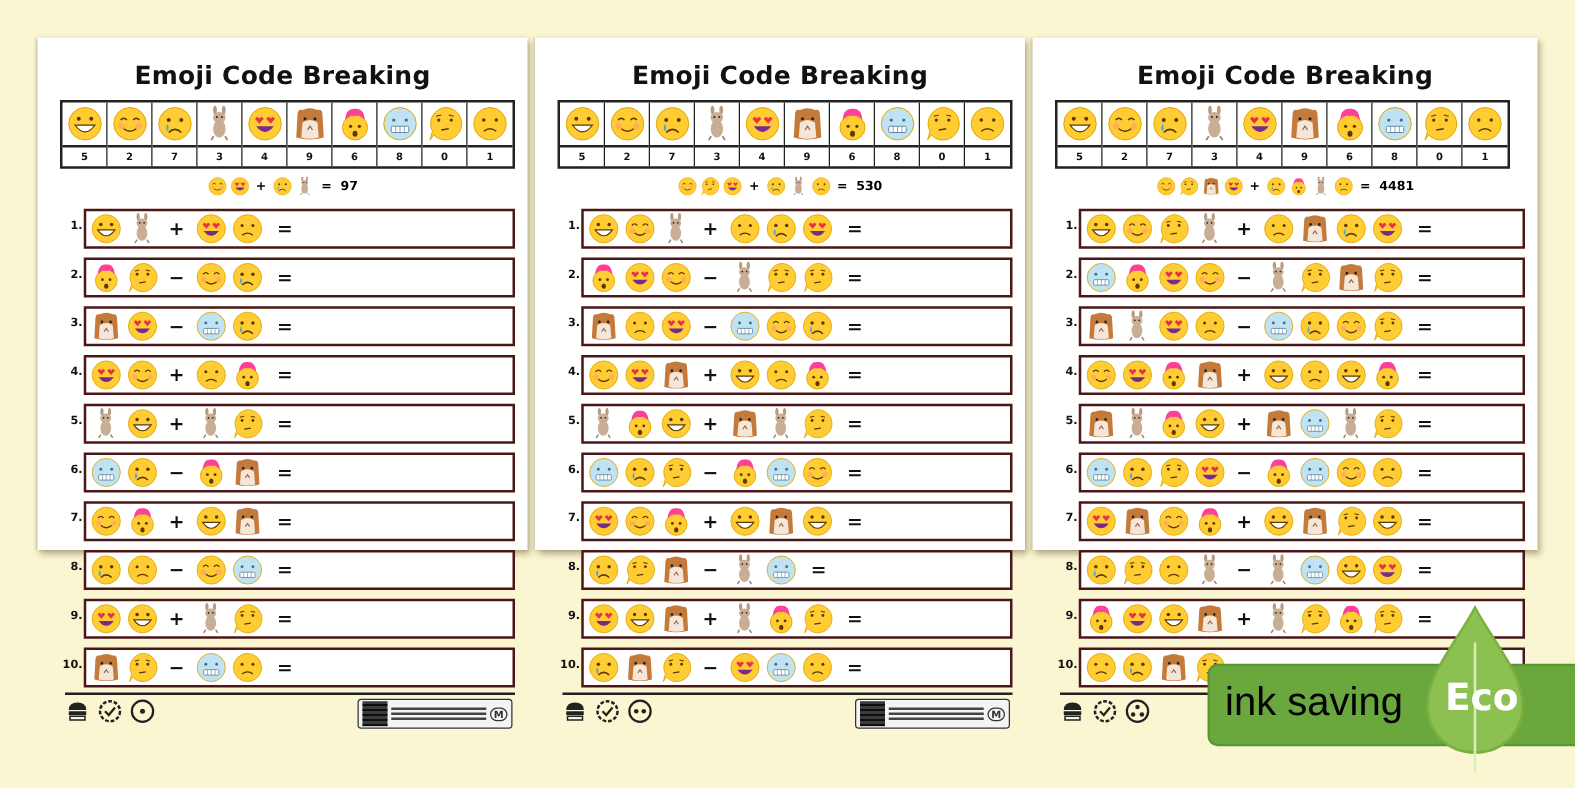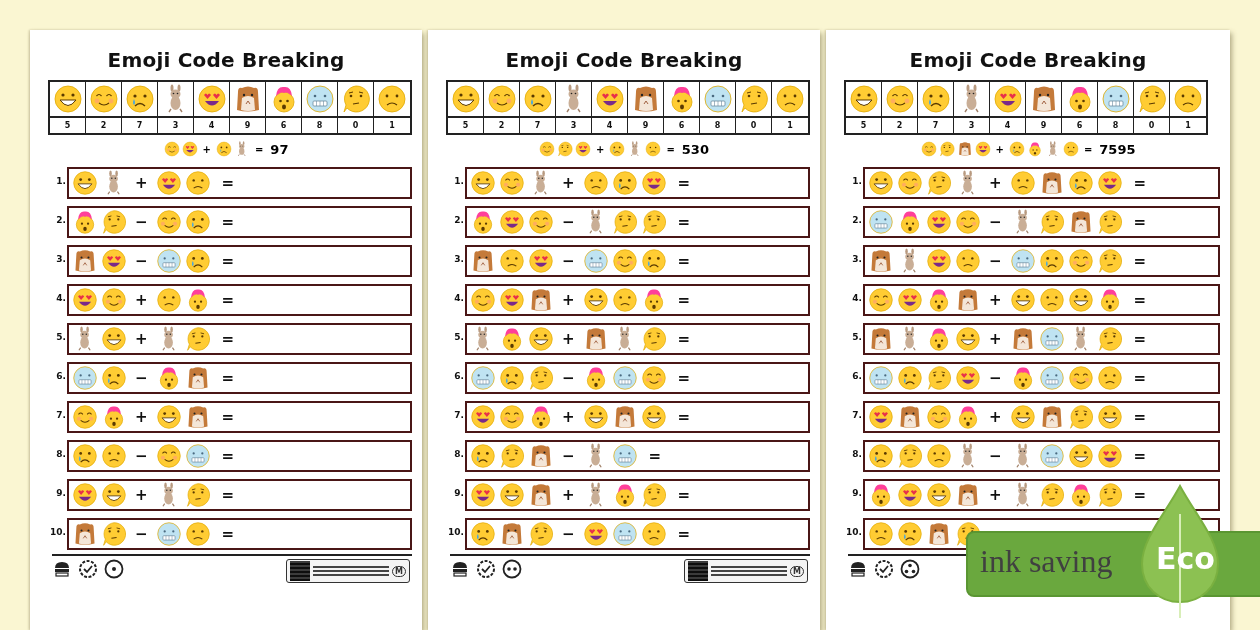--- a/index.html
+++ b/index.html
@@ -1,40 +1,40 @@
 <!DOCTYPE html>
 <html><head>
 <meta charset="utf-8">
 <style>
   * { box-sizing: border-box; margin: 0; padding: 0; }
   html, body { width: 1260px; height: 630px; overflow: hidden; }
   body { background: #faf6d2; font-family: "DejaVu Sans", sans-serif; position: relative; }
   .page {
-    position: absolute; top: 30px; width: 392px; height: 600px;
+    position: absolute; top: 30px; width: 392px; height: 410px;
     background: #ffffff;
     box-shadow: 2px 3px 5px rgba(90,80,40,0.45), -1px 0 2px rgba(90,80,40,0.25);
   }
   .page .title {
     position: absolute; top: 18px; left: 0; width: 100%; text-align: center;
     font-weight: bold; font-size: 20px; color: #111; letter-spacing: 0.2px;
   }
   .key {
     position: absolute; top: 50px; left: 18px; width: 364px;
     border: 2px solid #222; display: grid; grid-template-columns: repeat(10, 1fr);
   }
   .key .cell { border-right: 1.5px solid #222; display: flex; flex-direction: column; }
   .key .cell:last-child { border-right: none; }
   .key .emo { height: 36px; display: flex; align-items: center; justify-content: center; border-bottom: 2px solid #222; }
   .key .num { height: 15px; font-size: 8px; font-weight: bold; text-align: center; line-height: 15px; color: #111; }
   .example {
     position: absolute; top: 111px; left: 0; width: 100%;
     display: flex; justify-content: center; align-items: center; gap: 2px;
   }
   .example .op { font-size: 10px; font-weight: bold; margin: 0 3px; }
-  .example .ans { font-size: 13px; font-weight: bold; margin-left: 2px; }
+  .example .ans { font-size: 10px; font-weight: bold; margin-left: 2px; }
   .rows { position: absolute; top: 137px; left: 0; width: 100%; }
   .row { position: absolute; left: 0; width: 100%; height: 32px; }
   .row .lbl {
     position: absolute; left: 8px; width: 28px; top: 9px; text-align: right;
     font-size: 9px; font-weight: bold; color: #111;
   }
   .row .box {
     position: absolute; left: 37px; right: 10px; top: 0; height: 32px;
     border: 2px solid #4a1616; display: flex; align-items: center; padding-left: 3px; gap: 3px;
     background: #fff;
@@ -58,21 +58,21 @@
   
   .e { display: inline-block; width: 26px; height: 26px; flex: 0 0 auto; position: relative; }
   .key .e { width: 30px; height: 30px; }
   .example .e { width: 16px; height: 16px; }
   
   .eco {
     position: absolute; left: 966px; top: 531px; width: 300px; height: 66px;
     background: #6aa83e; border-radius: 8px 0 0 8px; border: 2px solid #5a9632;
   }
   .eco-text {
-    position: absolute; left: 12px; top: 10px; font-size: 32px; color: #404040; font-family: Liberation Serif, serif;
+    position: absolute; left: 12px; top: 10px; font-size: 32px; color: #000000; font-family: Liberation Sans, sans-serif;
   }
   .eco-leaf { position: absolute; left: 1140px; top: 484px; width: 80px; height: 136px; }
   .eco-label { position: absolute; left: 1156px; top: 541px; font-size: 30px; color: #fff; font-weight: bold; }
 </style>
 </head>
 <body>
 
 <div id="pages">
     <div class="page" style="left: 30px;">
       <div class="title">Emoji Code Breaking</div>
@@ -1525,21 +1525,21 @@
             <circle cx="12.5" cy="9.5" r="0.8" fill="#222"></circle>
             <circle cx="16.5" cy="9.5" r="0.8" fill="#222"></circle>
           </svg></span>
         <span class="e"><svg viewBox="0 0 30 30" width="100%" height="100%">
             <circle cx="15" cy="15" r="13" fill="#ffcc33" stroke="#e0a800" stroke-width="0.8"></circle>
             <circle cx="10" cy="12" r="1.4" fill="#5a3a00"></circle>
             <circle cx="20" cy="12" r="1.4" fill="#5a3a00"></circle>
             <path d="M10 21 Q15 17 20 21" stroke="#5a3a00" fill="none" stroke-width="1.2"></path>
           </svg></span>
         <span class="op">=</span>
-        <span class="ans">7595</span>
+        <span class="ans">4481</span>
       </div>
       <div class="rows">
         <div class="row" style="top:0px">
       <span class="lbl">1.</span>
       <div class="box">
             <span class="e"><svg viewBox="0 0 30 30" width="100%" height="100%">
                 <circle cx="15" cy="15" r="13" fill="#ffcc33" stroke="#e0a800" stroke-width="0.8"></circle>
                 <circle cx="10" cy="11" r="1.6" fill="#5a3a00"></circle>
                 <circle cx="20" cy="11" r="1.6" fill="#5a3a00"></circle>
                 <path d="M7 16 Q15 27 23 16 Z" fill="#fff" stroke="#5a3a00" stroke-width="1"></path>

